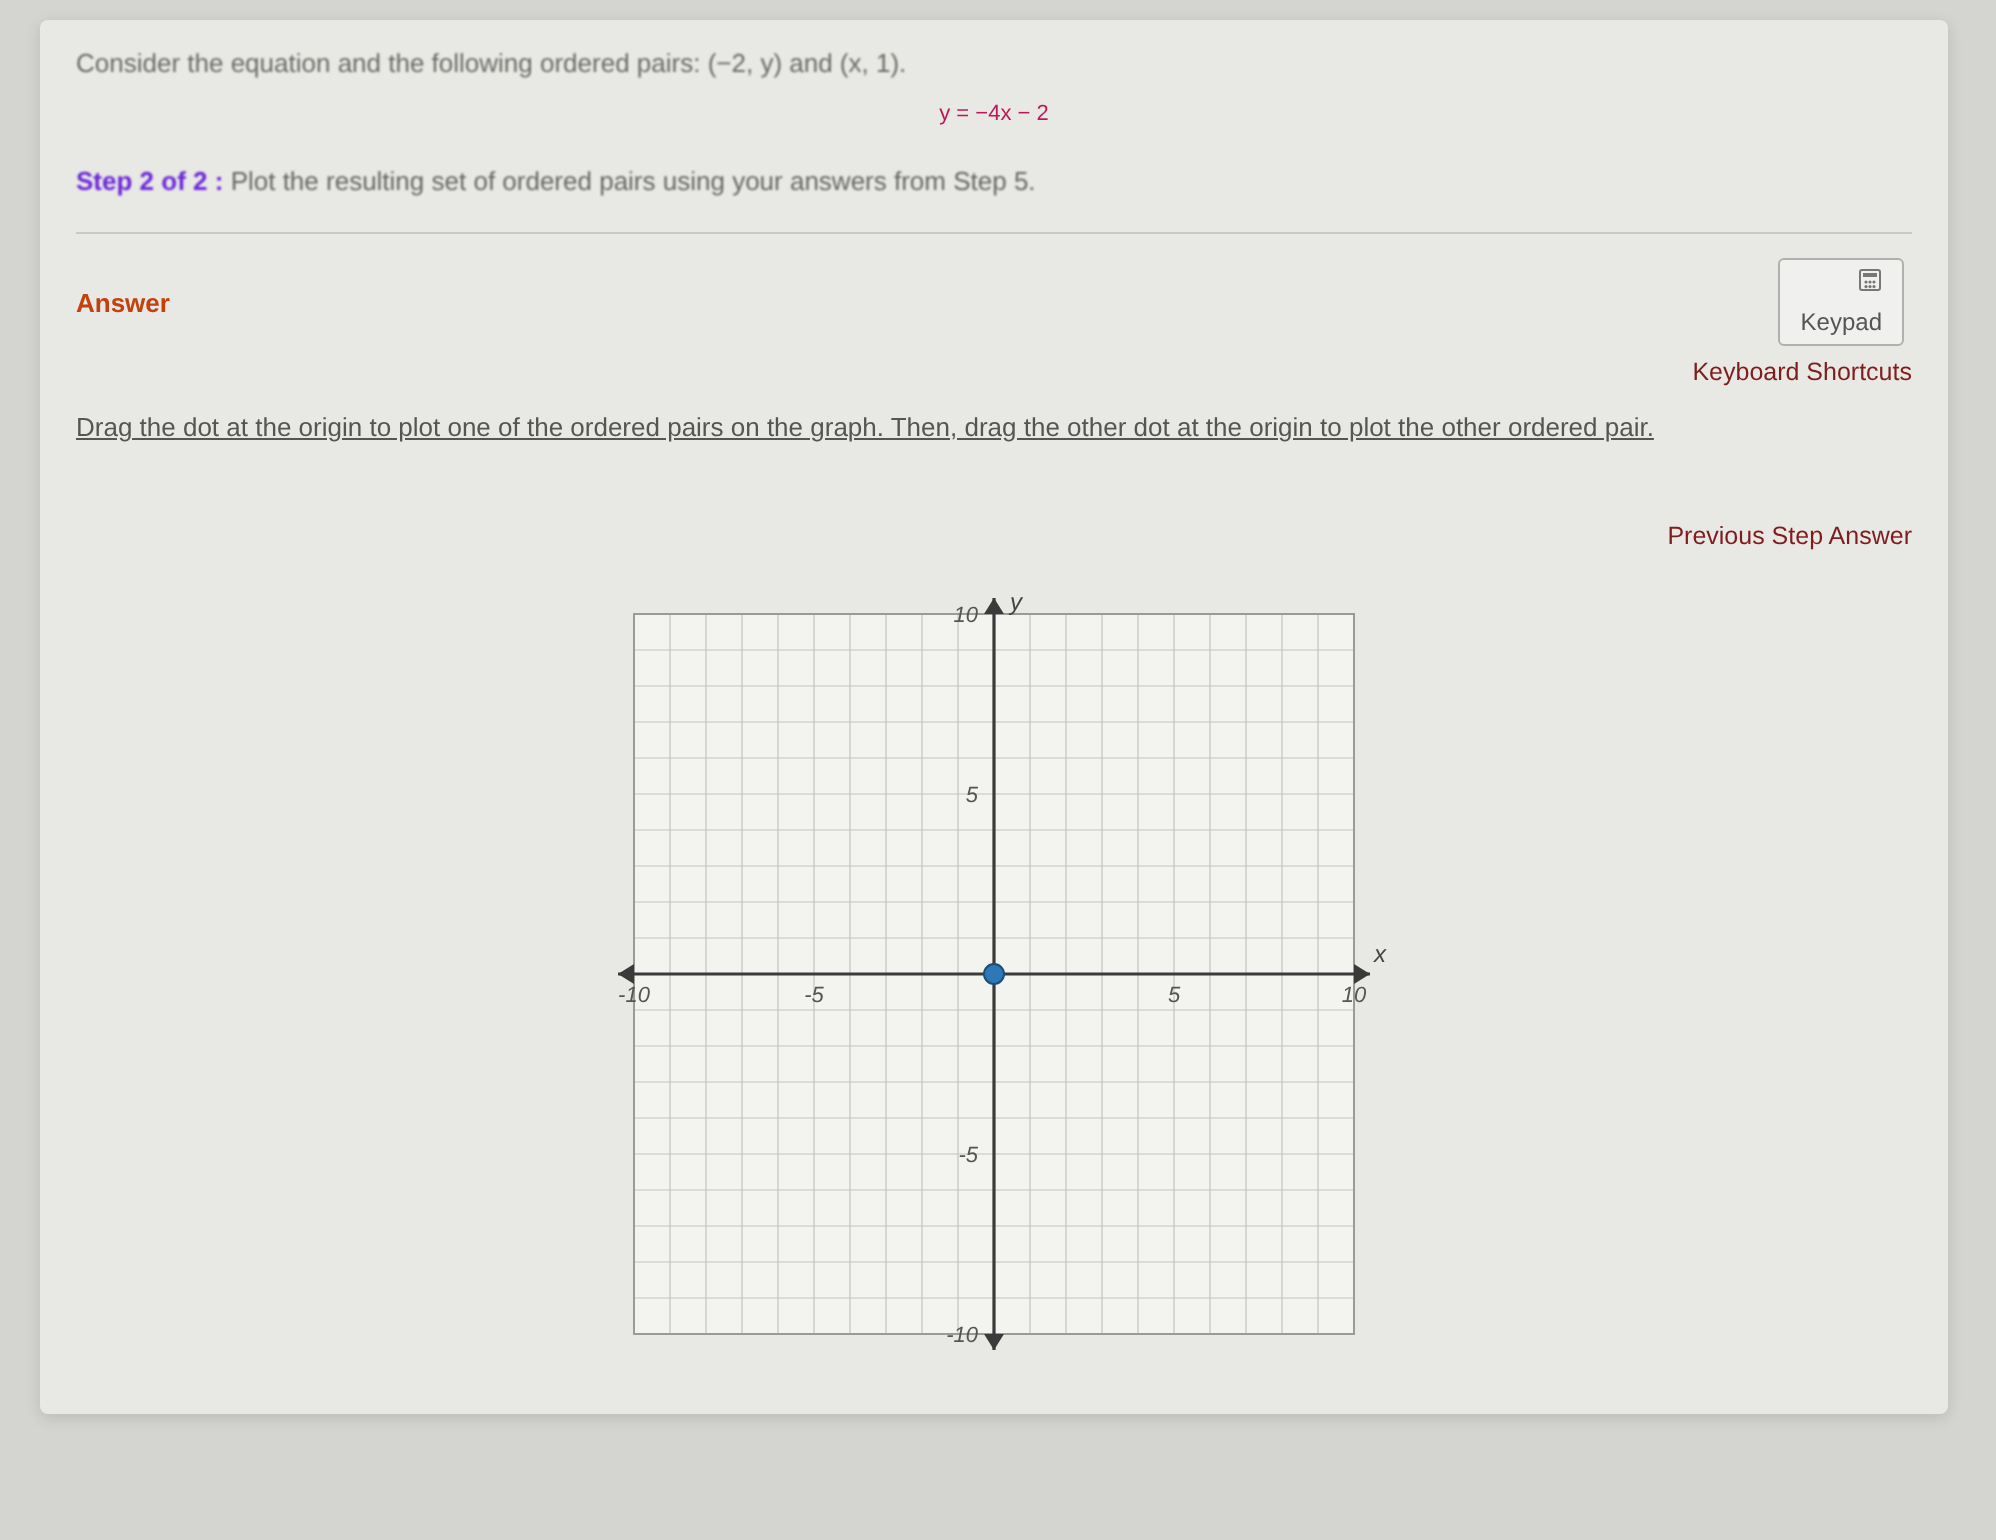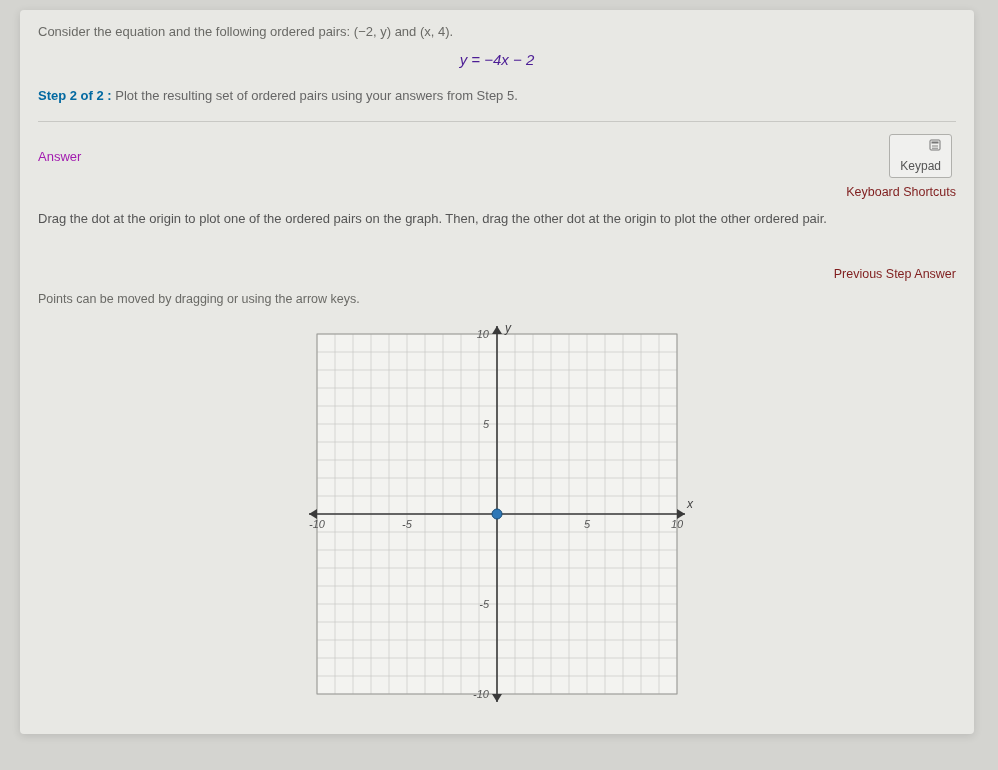--- a/index.html
+++ b/index.html
@@ -20,48 +20,47 @@
     box-shadow: 0 2px 8px rgba(0,0,0,0.12);
   }
   .prompt-line {
     font-size: 13px;
     color: #6a6a66;
     margin-bottom: 10px;
     filter: blur(0.4px);
   }
   .equation {
     text-align: center;
-    font-size: 15px;
-    color: #4c1d95;
+    font-size: 11px;
+    color: #be185d;
     margin: 12px 0 20px 0;
-    font-style: italic;
     filter: blur(0.3px);
   }
   .step-line {
     font-size: 13px;
     color: #666;
     margin-bottom: 18px;
     filter: blur(0.4px);
   }
-  .step-line b { font-weight: bold; color: #0369a1; }
+  .step-line b { font-weight: bold; color: #6d28d9; }
   .divider {
     border: none;
     border-top: 1px solid #c8c8c4;
     margin: 4px 0 12px 0;
   }
   .answer-row {
     display: flex;
     justify-content: space-between;
     align-items: center;
     margin-bottom: 4px;
   }
   .answer-label {
     font-size: 13px;
-    color: #a21caf;
-    font-weight: normal;
+    color: #c2410c;
+    font-weight: bold;
     filter: blur(0.3px);
   }
   .keypad-btn {
     background: #f0f0ee;
     border: 1px solid #b0b0ac;
     border-radius: 3px;
     padding: 4px 10px;
     font-size: 12px;
     color: #555;
     display: inline-flex;
@@ -82,20 +81,21 @@
     color: #7f1d1d;
     font-size: 12.5px;
     cursor: pointer;
   }
   .instruction {
     font-size: 13px;
     color: #555;
     margin: 6px 0 14px 0;
     line-height: 1.45;
     filter: blur(0.3px);
+    text-decoration: underline;
   }
   .prev-row {
     text-align: right;
     margin-bottom: 10px;
     margin-top: 35px;
   }
   .points-line {
     font-size: 12.5px;
     color: #6a6a66;
     margin-bottom: 8px;
@@ -105,21 +105,21 @@
     display: flex;
     justify-content: center;
   }
   svg.grid { display: block; }
 </style>
 </head>
 <body>
 
 <div class="page">
 
-  <div class="prompt-line">Consider the equation and the following ordered pairs: (−2, y) and (x, 4).</div>
+  <div class="prompt-line">Consider the equation and the following ordered pairs: (−2, y) and (x, 1).</div>
 
   <div class="equation">y = −4x − 2</div>
 
   <div class="step-line">
     <b>Step 2 of 2 :</b>
     <span>Plot the resulting set of ordered pairs using your answers from Step 5.</span>
   </div>
 
   <hr class="divider">
 
@@ -145,21 +145,20 @@
   <div class="shortcuts-row">
     <span class="link-text">Keyboard Shortcuts</span>
   </div>
 
   <div class="instruction">Drag the dot at the origin to plot one of the ordered pairs on the graph. Then, drag the other dot at the origin to plot the other ordered pair.</div>
 
   <div class="prev-row">
     <span class="link-text">Previous Step Answer</span>
   </div>
 
-  <div class="points-line">Points can be moved by dragging or using the arrow keys.</div>
 
   <div class="graph-wrap">
     <svg class="grid" width="400" height="400" viewBox="0 0 400 400">
         <rect x="20" y="20" width="360" height="360" fill="#f3f3f0"></rect>
         <line x1="20" y1="20" x2="20" y2="380" stroke="#c3c3bf" stroke-width="0.6"></line>
         <line x1="38" y1="20" x2="38" y2="380" stroke="#c3c3bf" stroke-width="0.6"></line>
         <line x1="56" y1="20" x2="56" y2="380" stroke="#c3c3bf" stroke-width="0.6"></line>
         <line x1="74" y1="20" x2="74" y2="380" stroke="#c3c3bf" stroke-width="0.6"></line>
         <line x1="92" y1="20" x2="92" y2="380" stroke="#c3c3bf" stroke-width="0.6"></line>
         <line x1="110" y1="20" x2="110" y2="380" stroke="#c3c3bf" stroke-width="0.6"></line>

